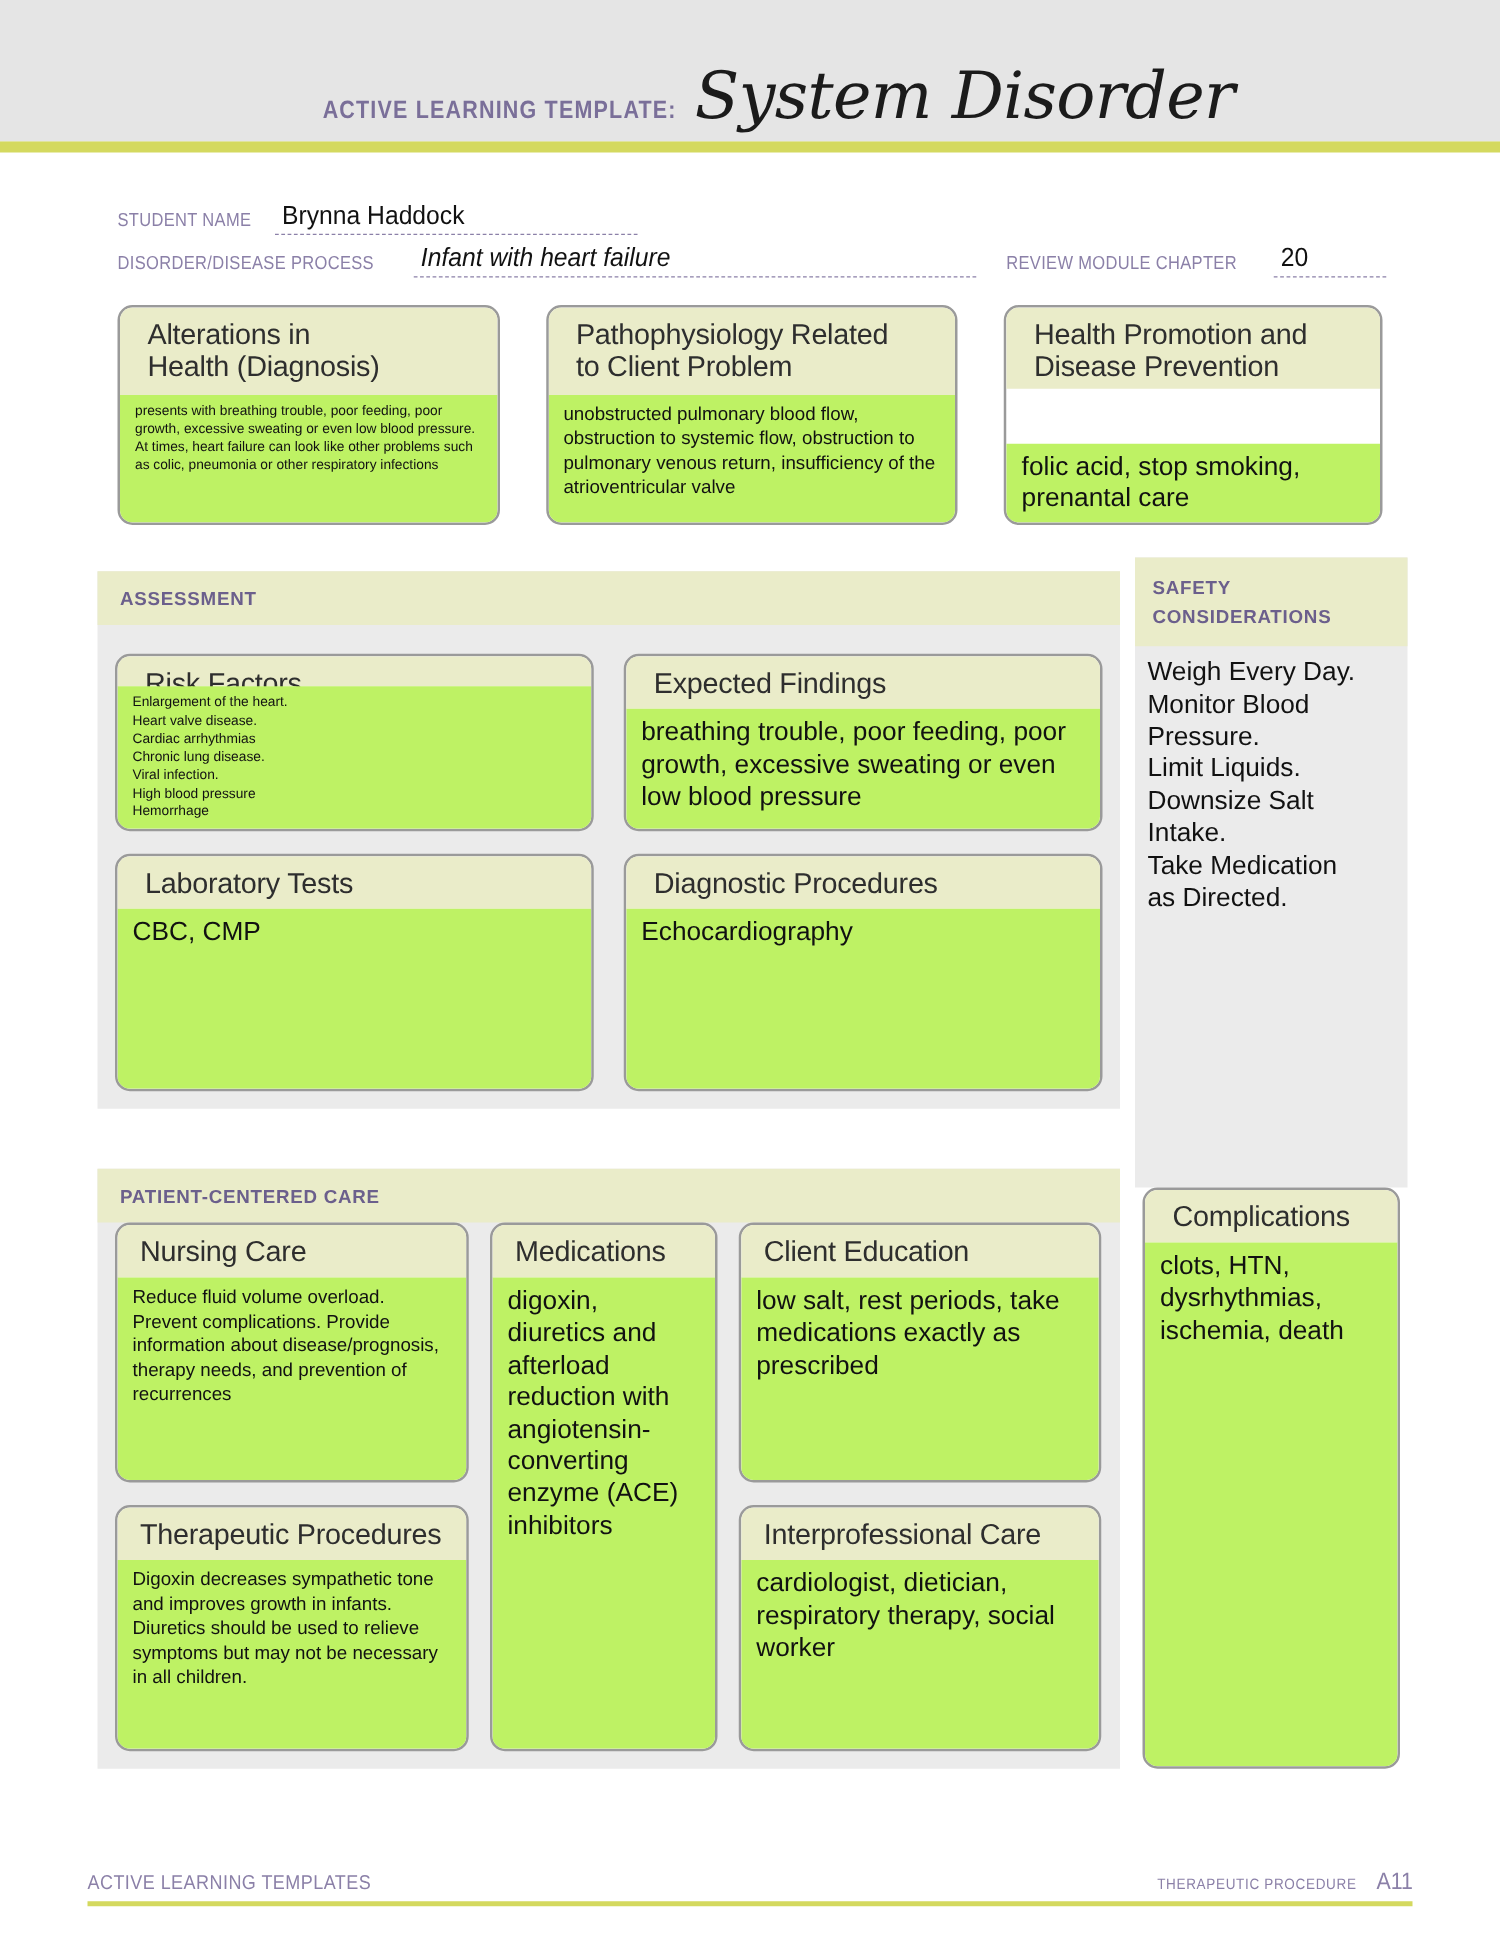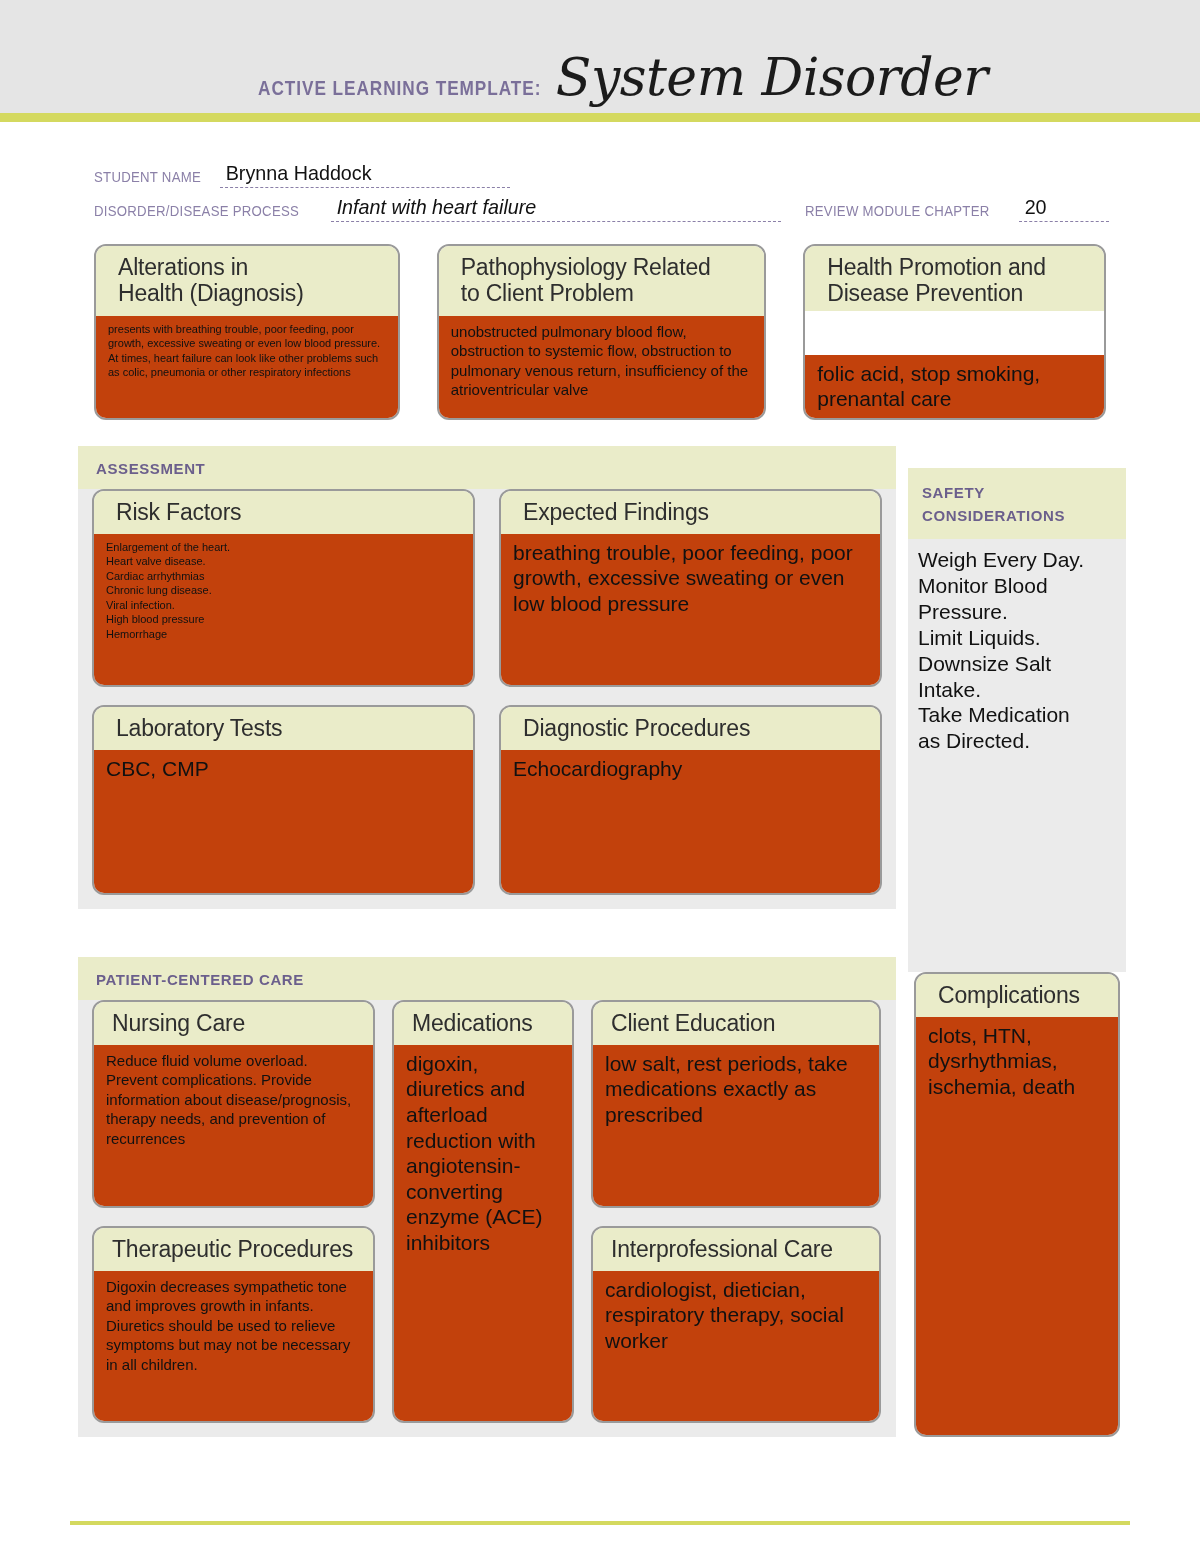--- a/index.html
+++ b/index.html
@@ -107,21 +107,21 @@
   }
   .card-head {
     background: #eaecc9;
     padding: 9px 14px 9px 22px;
     font-size: 23px;
     color: #2e2e2e;
     line-height: 1.12;
     letter-spacing: -0.2px;
   }
   .card-body {
-    background: #c2410c;
+    background: #bef264;
     flex: 1;
     padding: 6px 10px 6px 12px;
   }
   .body-lg {
     font-size: 21px;
     line-height: 1.22;
     color: #111;
   }
   .body-sm {
     font-size: 11px;
@@ -154,21 +154,21 @@
     font-weight: bold;
     letter-spacing: 0.6px;
     color: #6b5f8c;
     padding: 14px 0 12px 18px;
   }
   .panel-inner { padding: 0 14px; }
 
   .grid2 { display: flex; gap: 24px; }
   .assess-card { width: 383px; }
   .assess-card .card-head { min-height: 0; padding: 9px 14px 8px 22px; }
-  .rf-card { height: 198px; }
+  .rf-card { height: 142px; margin-top: 23px; }
   .lab-card { height: 190px; margin-top: 18px; }
 
   
   .rail {
     background: #ebebeb;
   }
   .rail-head {
     background: #eaecc9;
     font-size: 15px;
     font-weight: bold;
@@ -397,14 +397,21 @@
       <div class="card comp-card">
         <div class="card-head">Complications</div>
         <div class="card-body body-lg">clots, HTN, dysrhythmias, ischemia, death</div>
       </div>
     </div>
 
   </div>
 </div>
 
 <div class="footer">
+  <div class="footer-row">
+    <span class="footer-left">ACTIVE LEARNING TEMPLATES</span>
+    <span class="footer-right">
+      <span class="footer-cat">THERAPEUTIC PROCEDURE</span>
+      <span class="footer-page">A11</span>
+    </span>
+  </div>
   <div class="footer-rule"></div>
 </div>
 
 </body></html>

